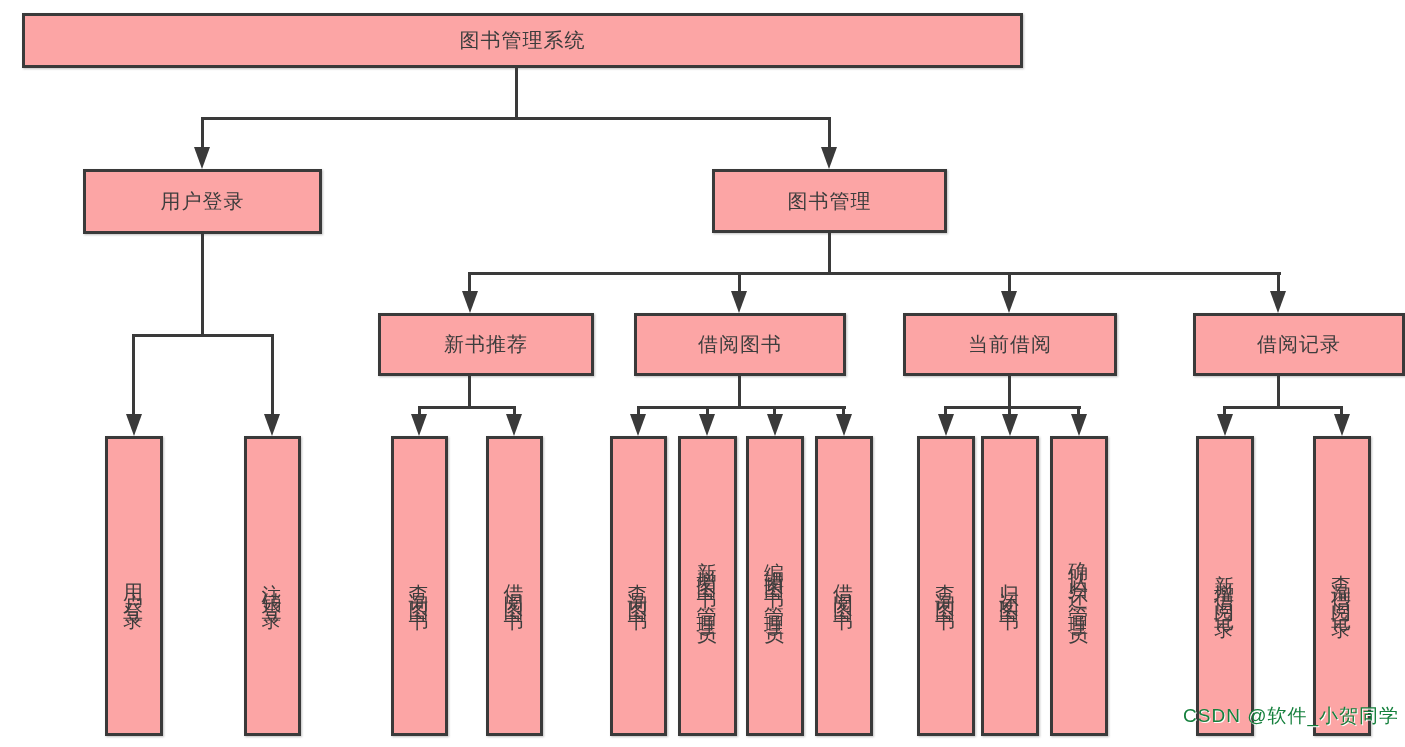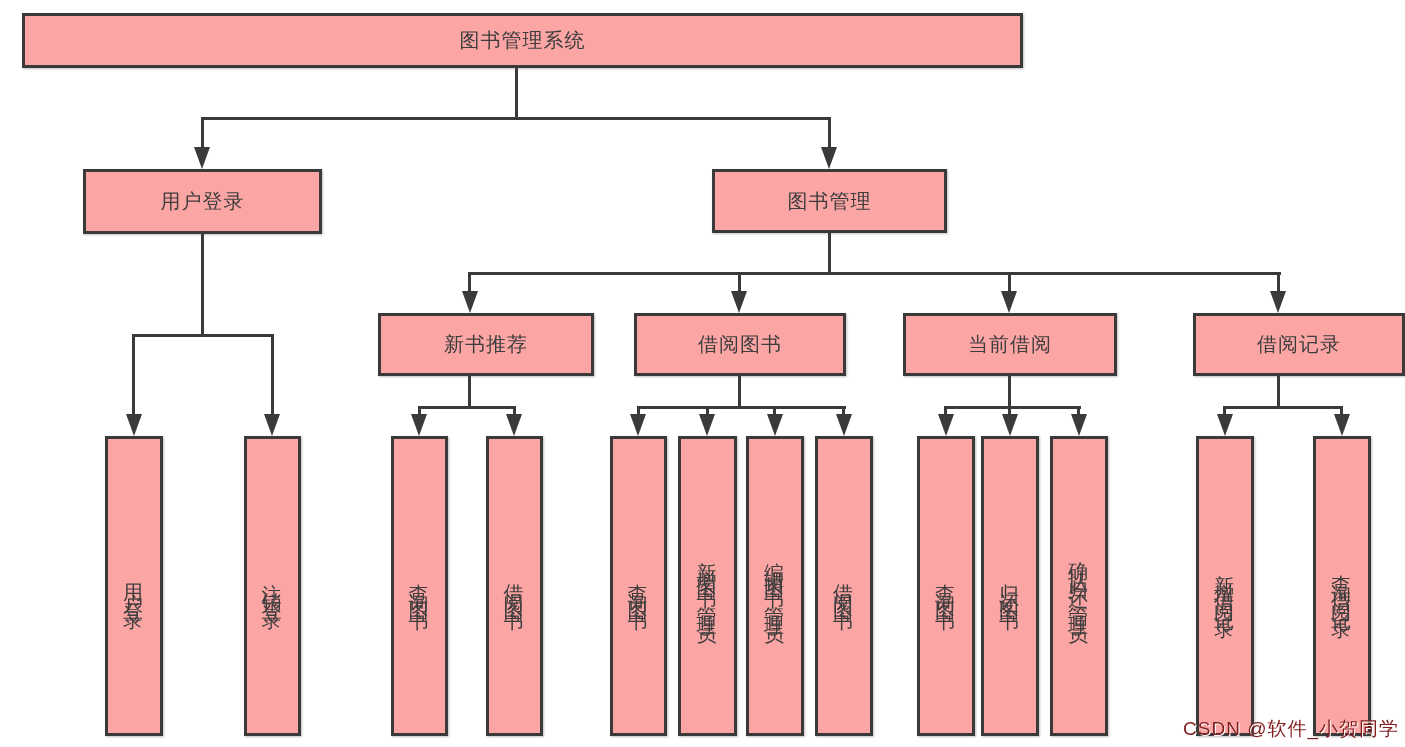--- a/index.html
+++ b/index.html
@@ -49,23 +49,23 @@
     width: 0;
     height: 0;
     border-left: 8px solid transparent;
     border-right: 8px solid transparent;
     border-top: 22px solid #3a3a3a;
   }
   
   .watermark {
     position: absolute;
     right: 6px;
-    bottom: 5px;
+    bottom: 18px;
     font-size: 19px;
-    color: #7f1d1d;
+    color: #15803d;
     text-shadow: 1px 1px 0 #ffffff;
     letter-spacing: 1px;
     pointer-events: none;
   }
 </style>
 </head>
 <body>
 
 <div class="stage">
 

